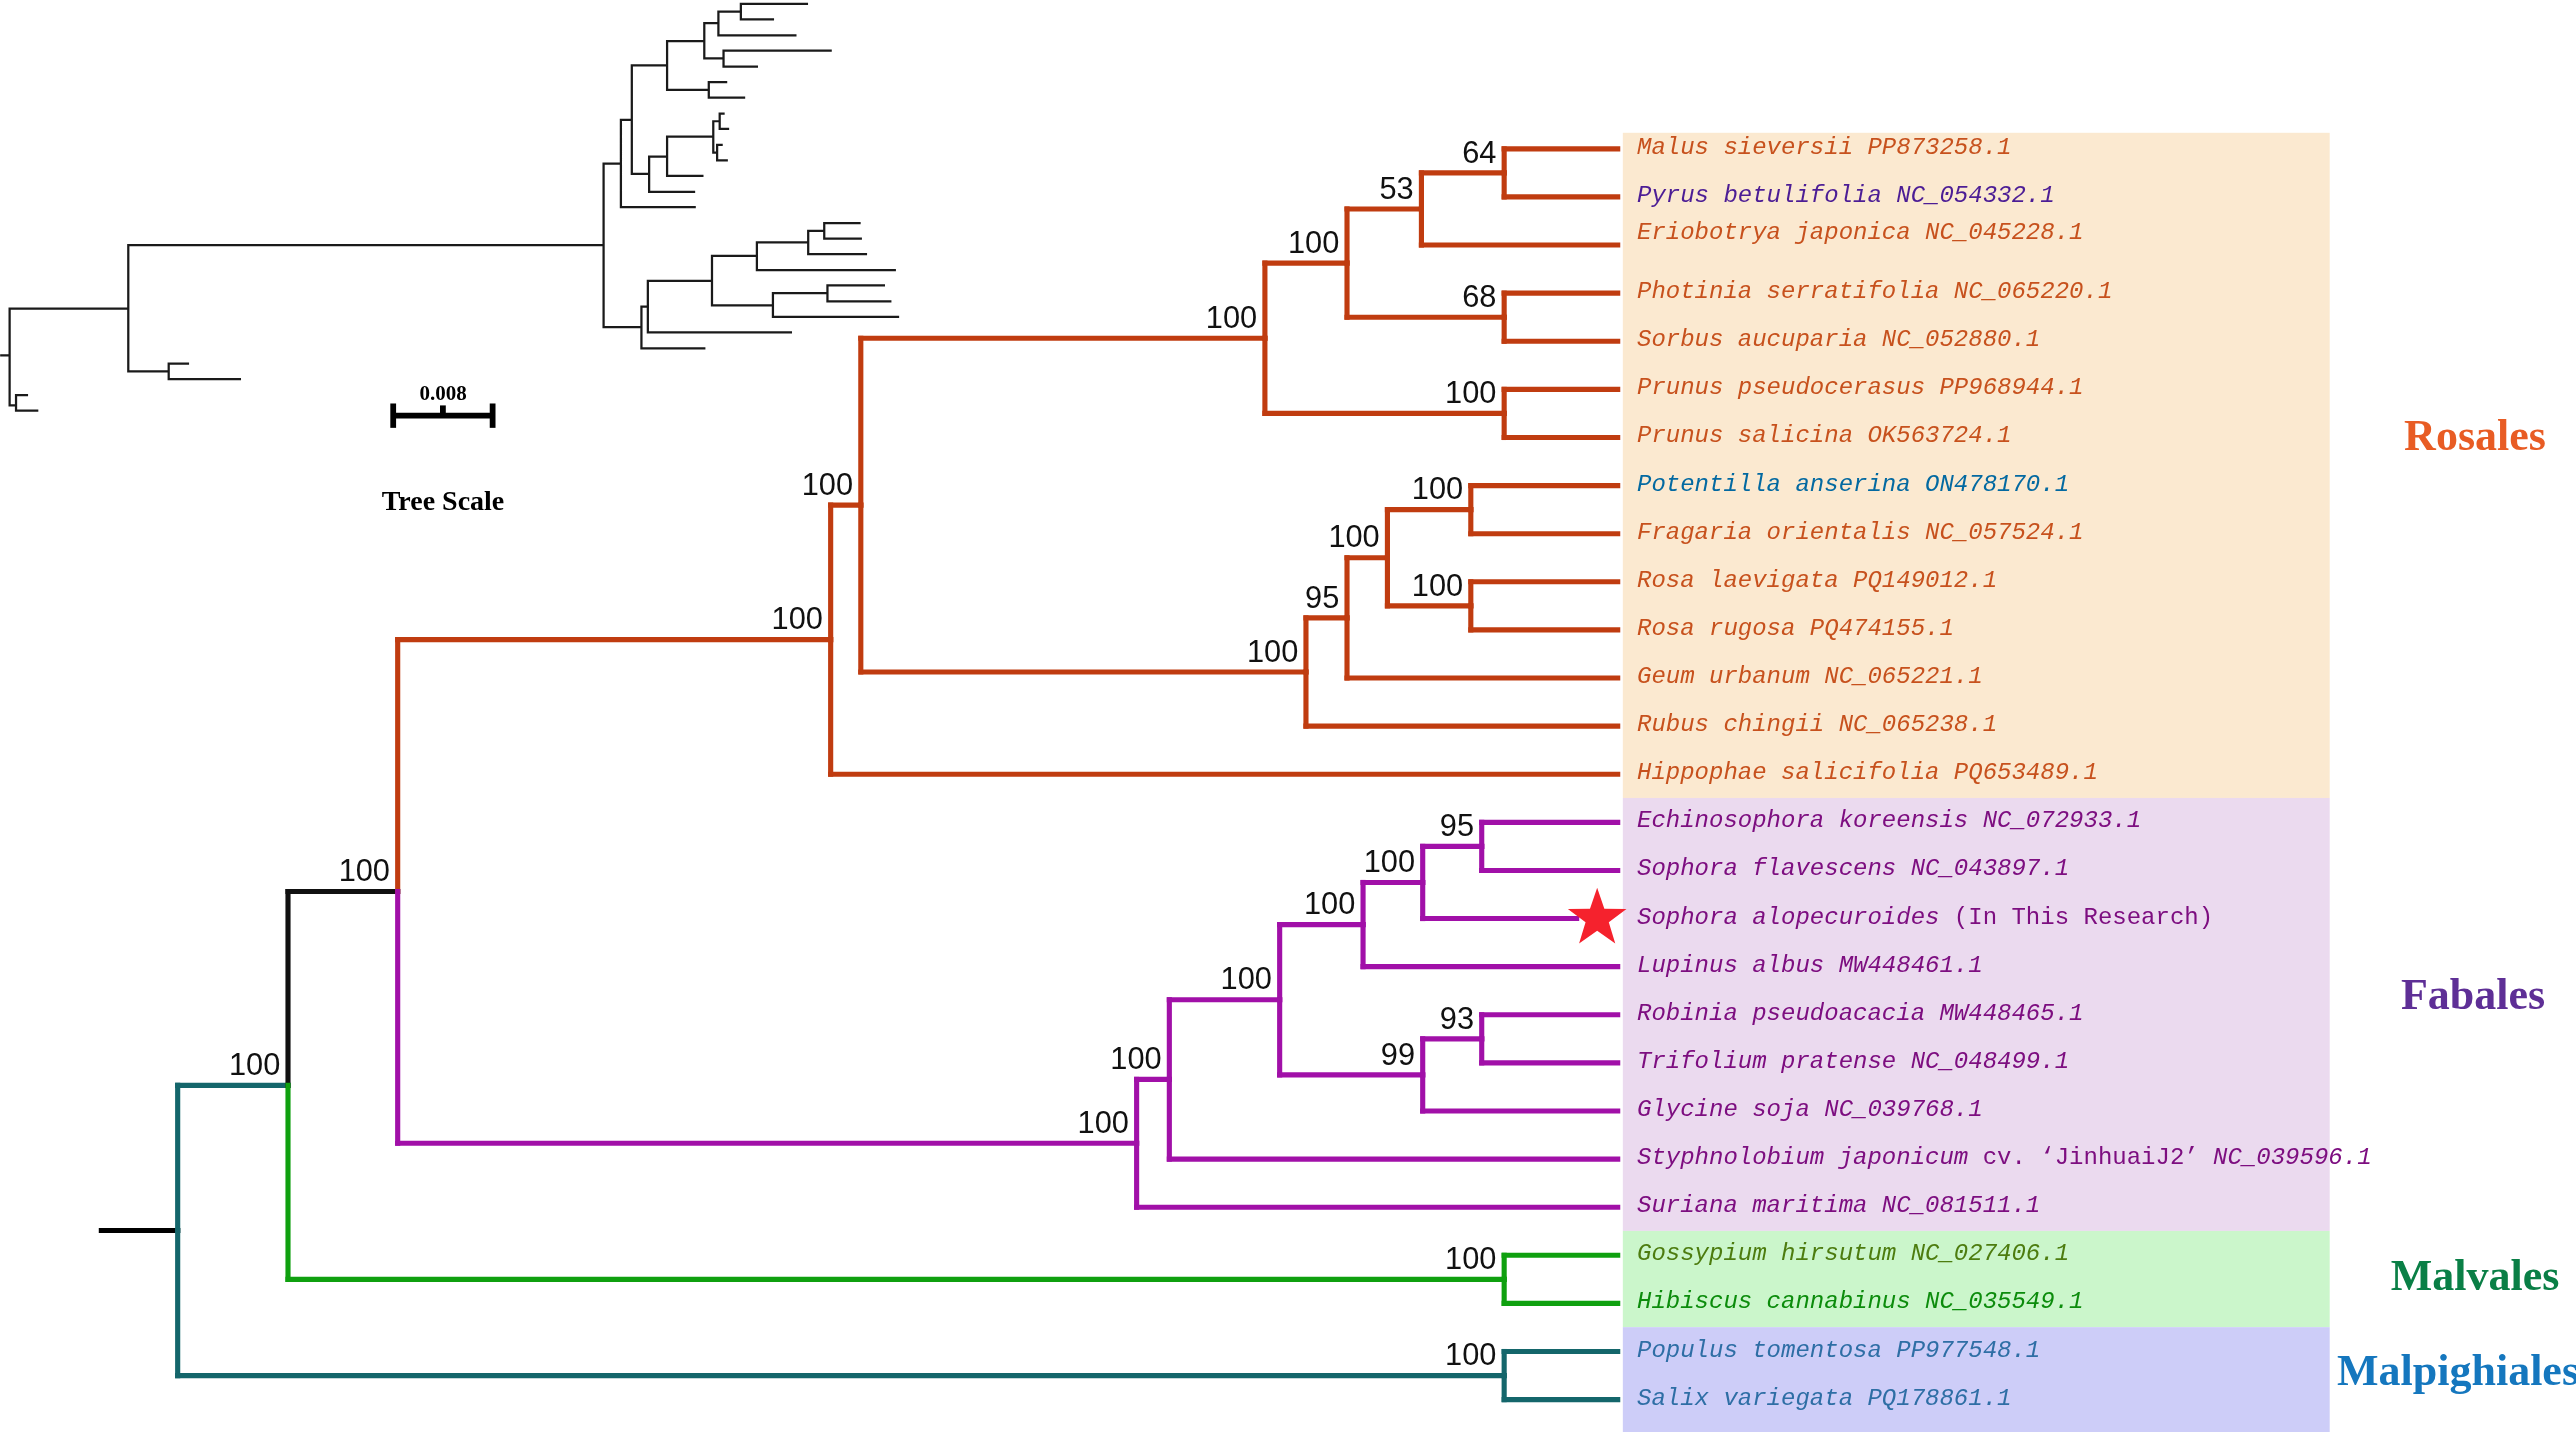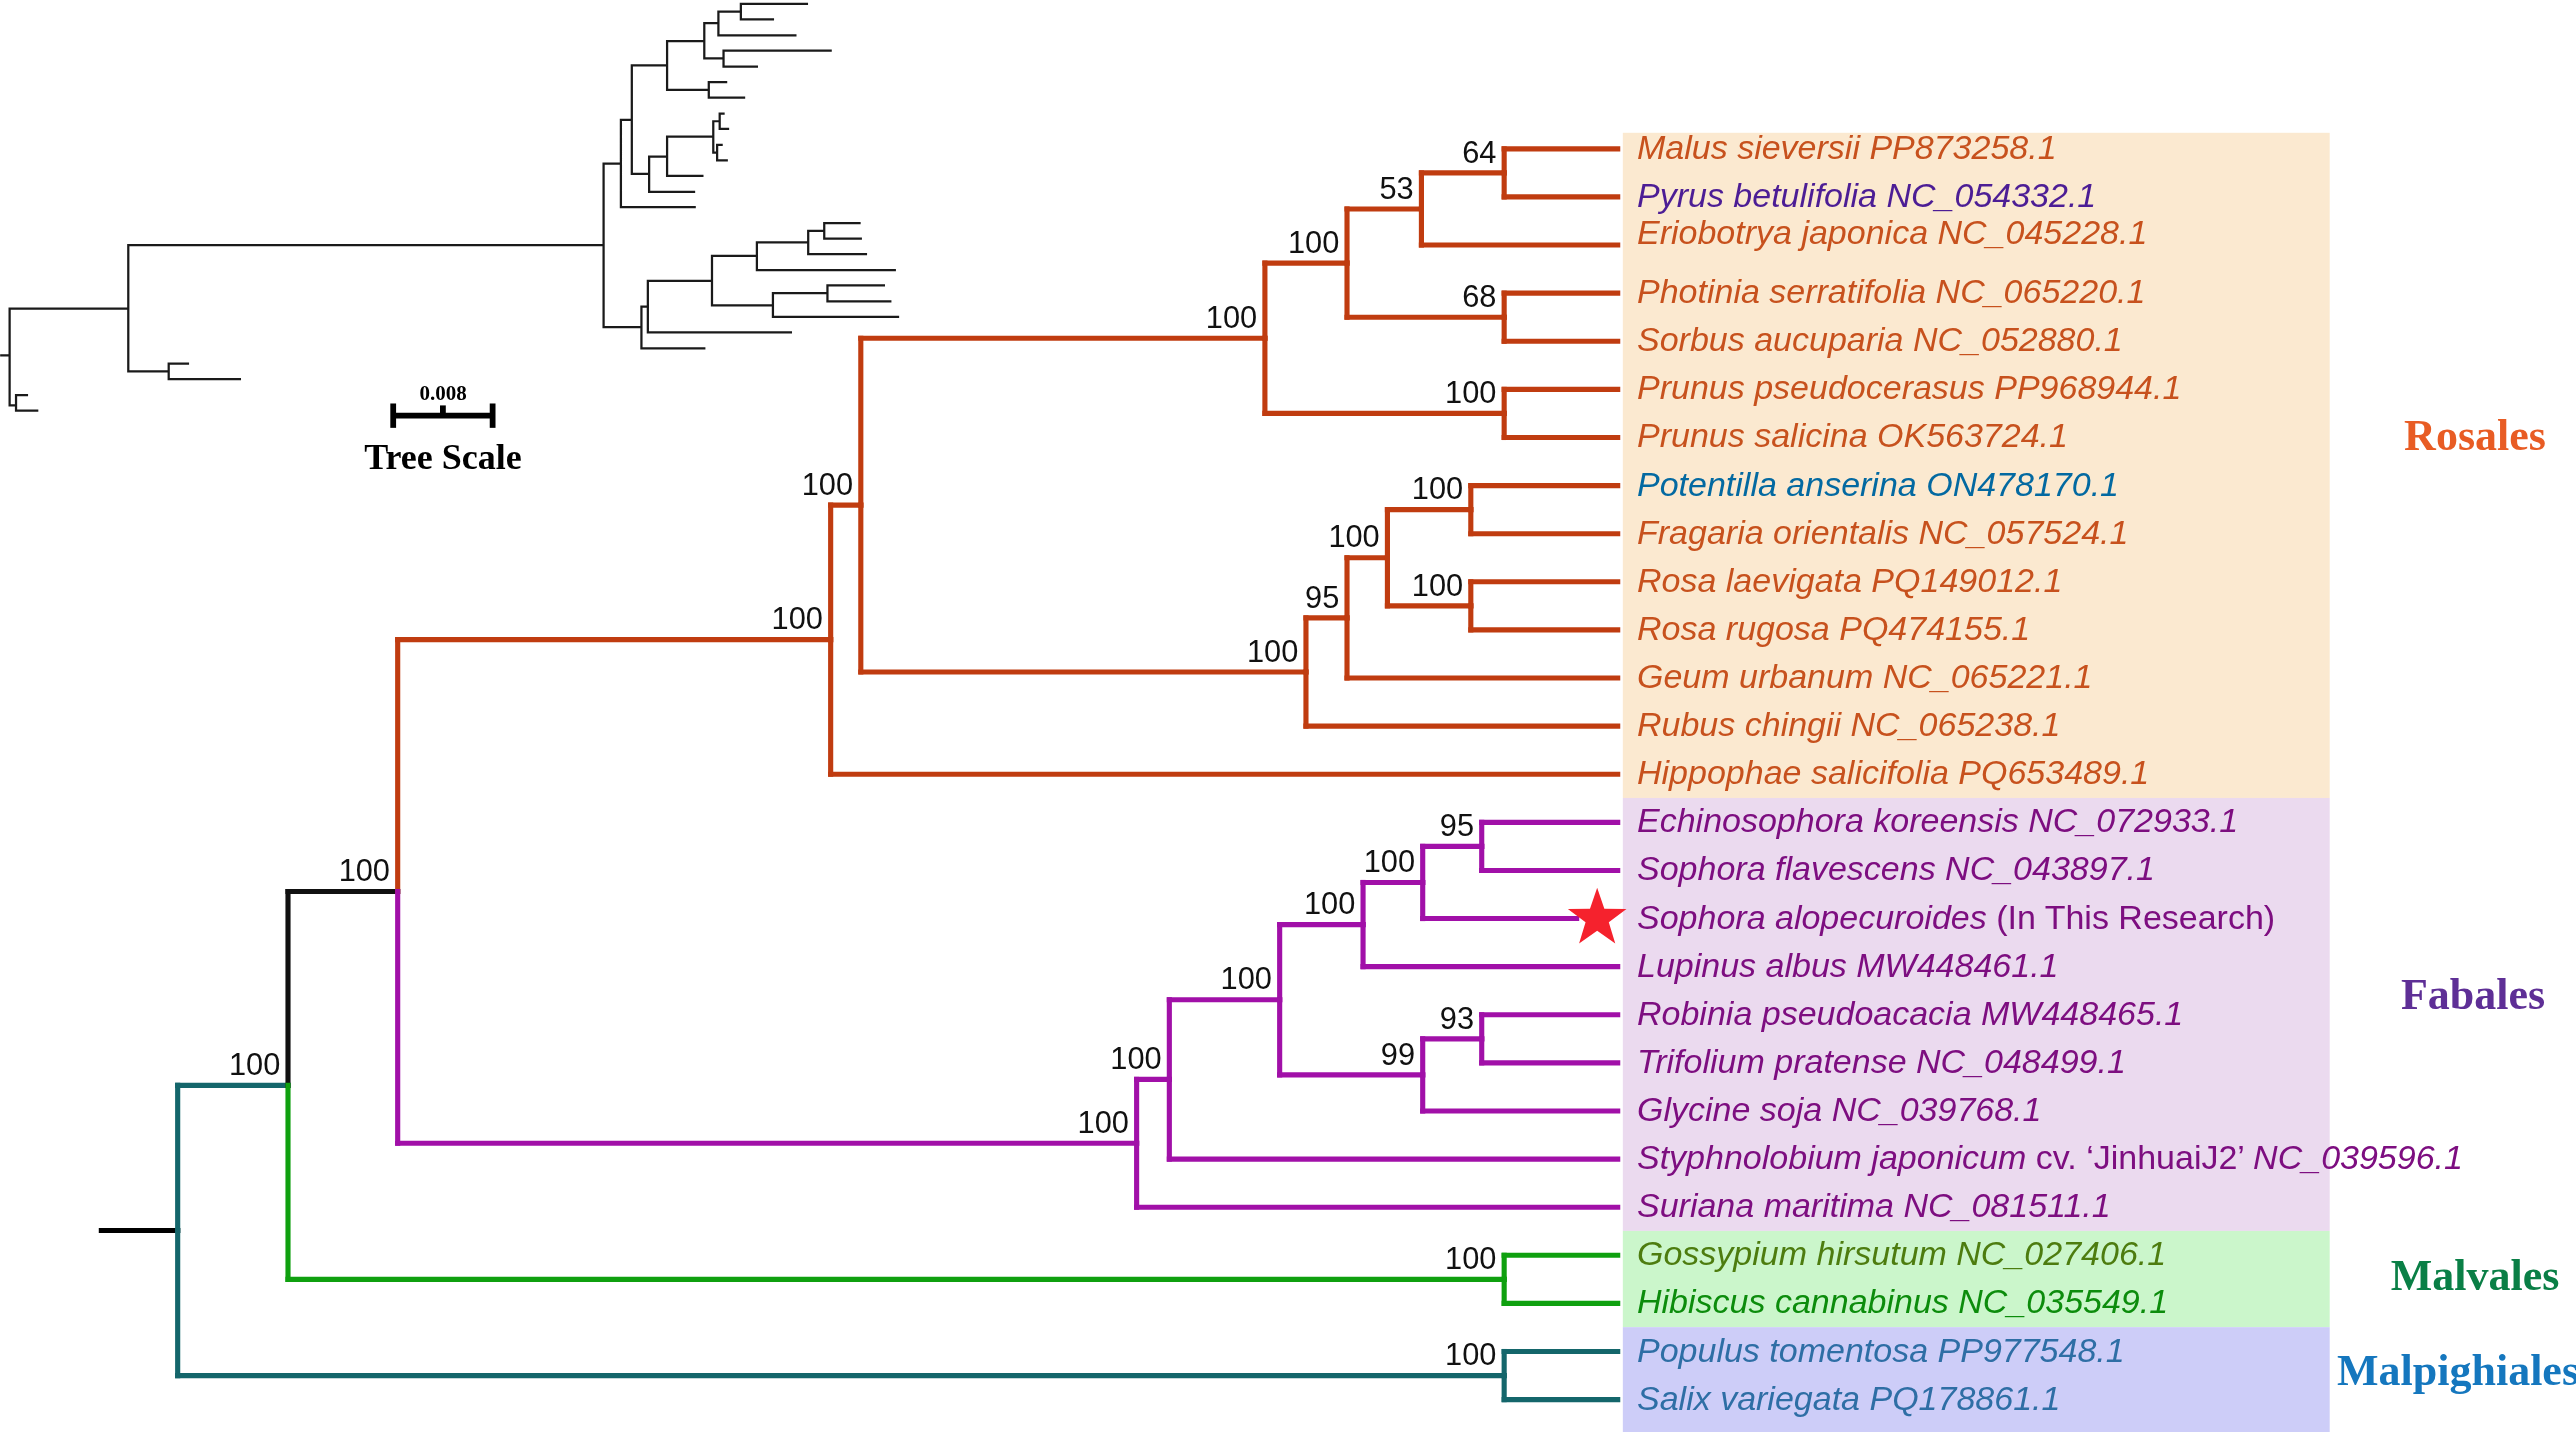--- a/index.html
+++ b/index.html
@@ -1,28 +1,28 @@
 <!DOCTYPE html>
 <html style="font-size:10.3px"><head>
 <meta charset="utf-8">
 <style>
   html,body{margin:0;padding:0;background:#fff;}
   #stage{position:relative;width:2576px;height:1433px;background:#fff;overflow:hidden;
          font-family:"Liberation Sans",sans-serif;}
   #tree-svg{position:absolute;left:0;top:0;}
   .leaf-label{position:absolute;transform:translateY(-54%);white-space:nowrap;
-              font-size:34px;letter-spacing:0px;}
+              font-size:24px;letter-spacing:0px;font-family:Liberation Mono, monospace;}
   .leaf-label i{font-style:italic;}
   .leaf-label .rm{font-style:normal;}
   .clade-title{position:absolute;transform:translate(-50%,-50%);font-family:"Liberation Serif",serif;
                font-weight:bold;font-size:44px;white-space:nowrap;}
   .scalebar-num{position:absolute;transform:translate(-50%,-50%);font-family:"Liberation Serif",serif;
                 font-weight:bold;font-size:21px;color:#000;}
   .scalebar-title{position:absolute;transform:translate(-50%,-50%);font-family:"Liberation Serif",serif;
-                  font-weight:bold;font-size:36px;color:#000;}
+                  font-weight:bold;font-size:28px;color:#000;margin-top:44px;}
 </style>
 </head>
 <body>
 
 <div id="stage">
   <svg id="tree-svg" xmlns="http://www.w3.org/2000/svg" width="2576" height="1433" viewBox="0 0 4016 2234">
       <rect x="2530" y="207" width="1102" height="1037" fill="#FBE9D0"></rect>
       <rect x="2530" y="1244" width="1102" height="675" fill="#EBDAEF"></rect>
       <rect x="2530" y="1919" width="1102" height="150" fill="#CBF6CB"></rect>
       <rect x="2530" y="2069" width="1102" height="165" fill="#CDCDF8"></rect>

